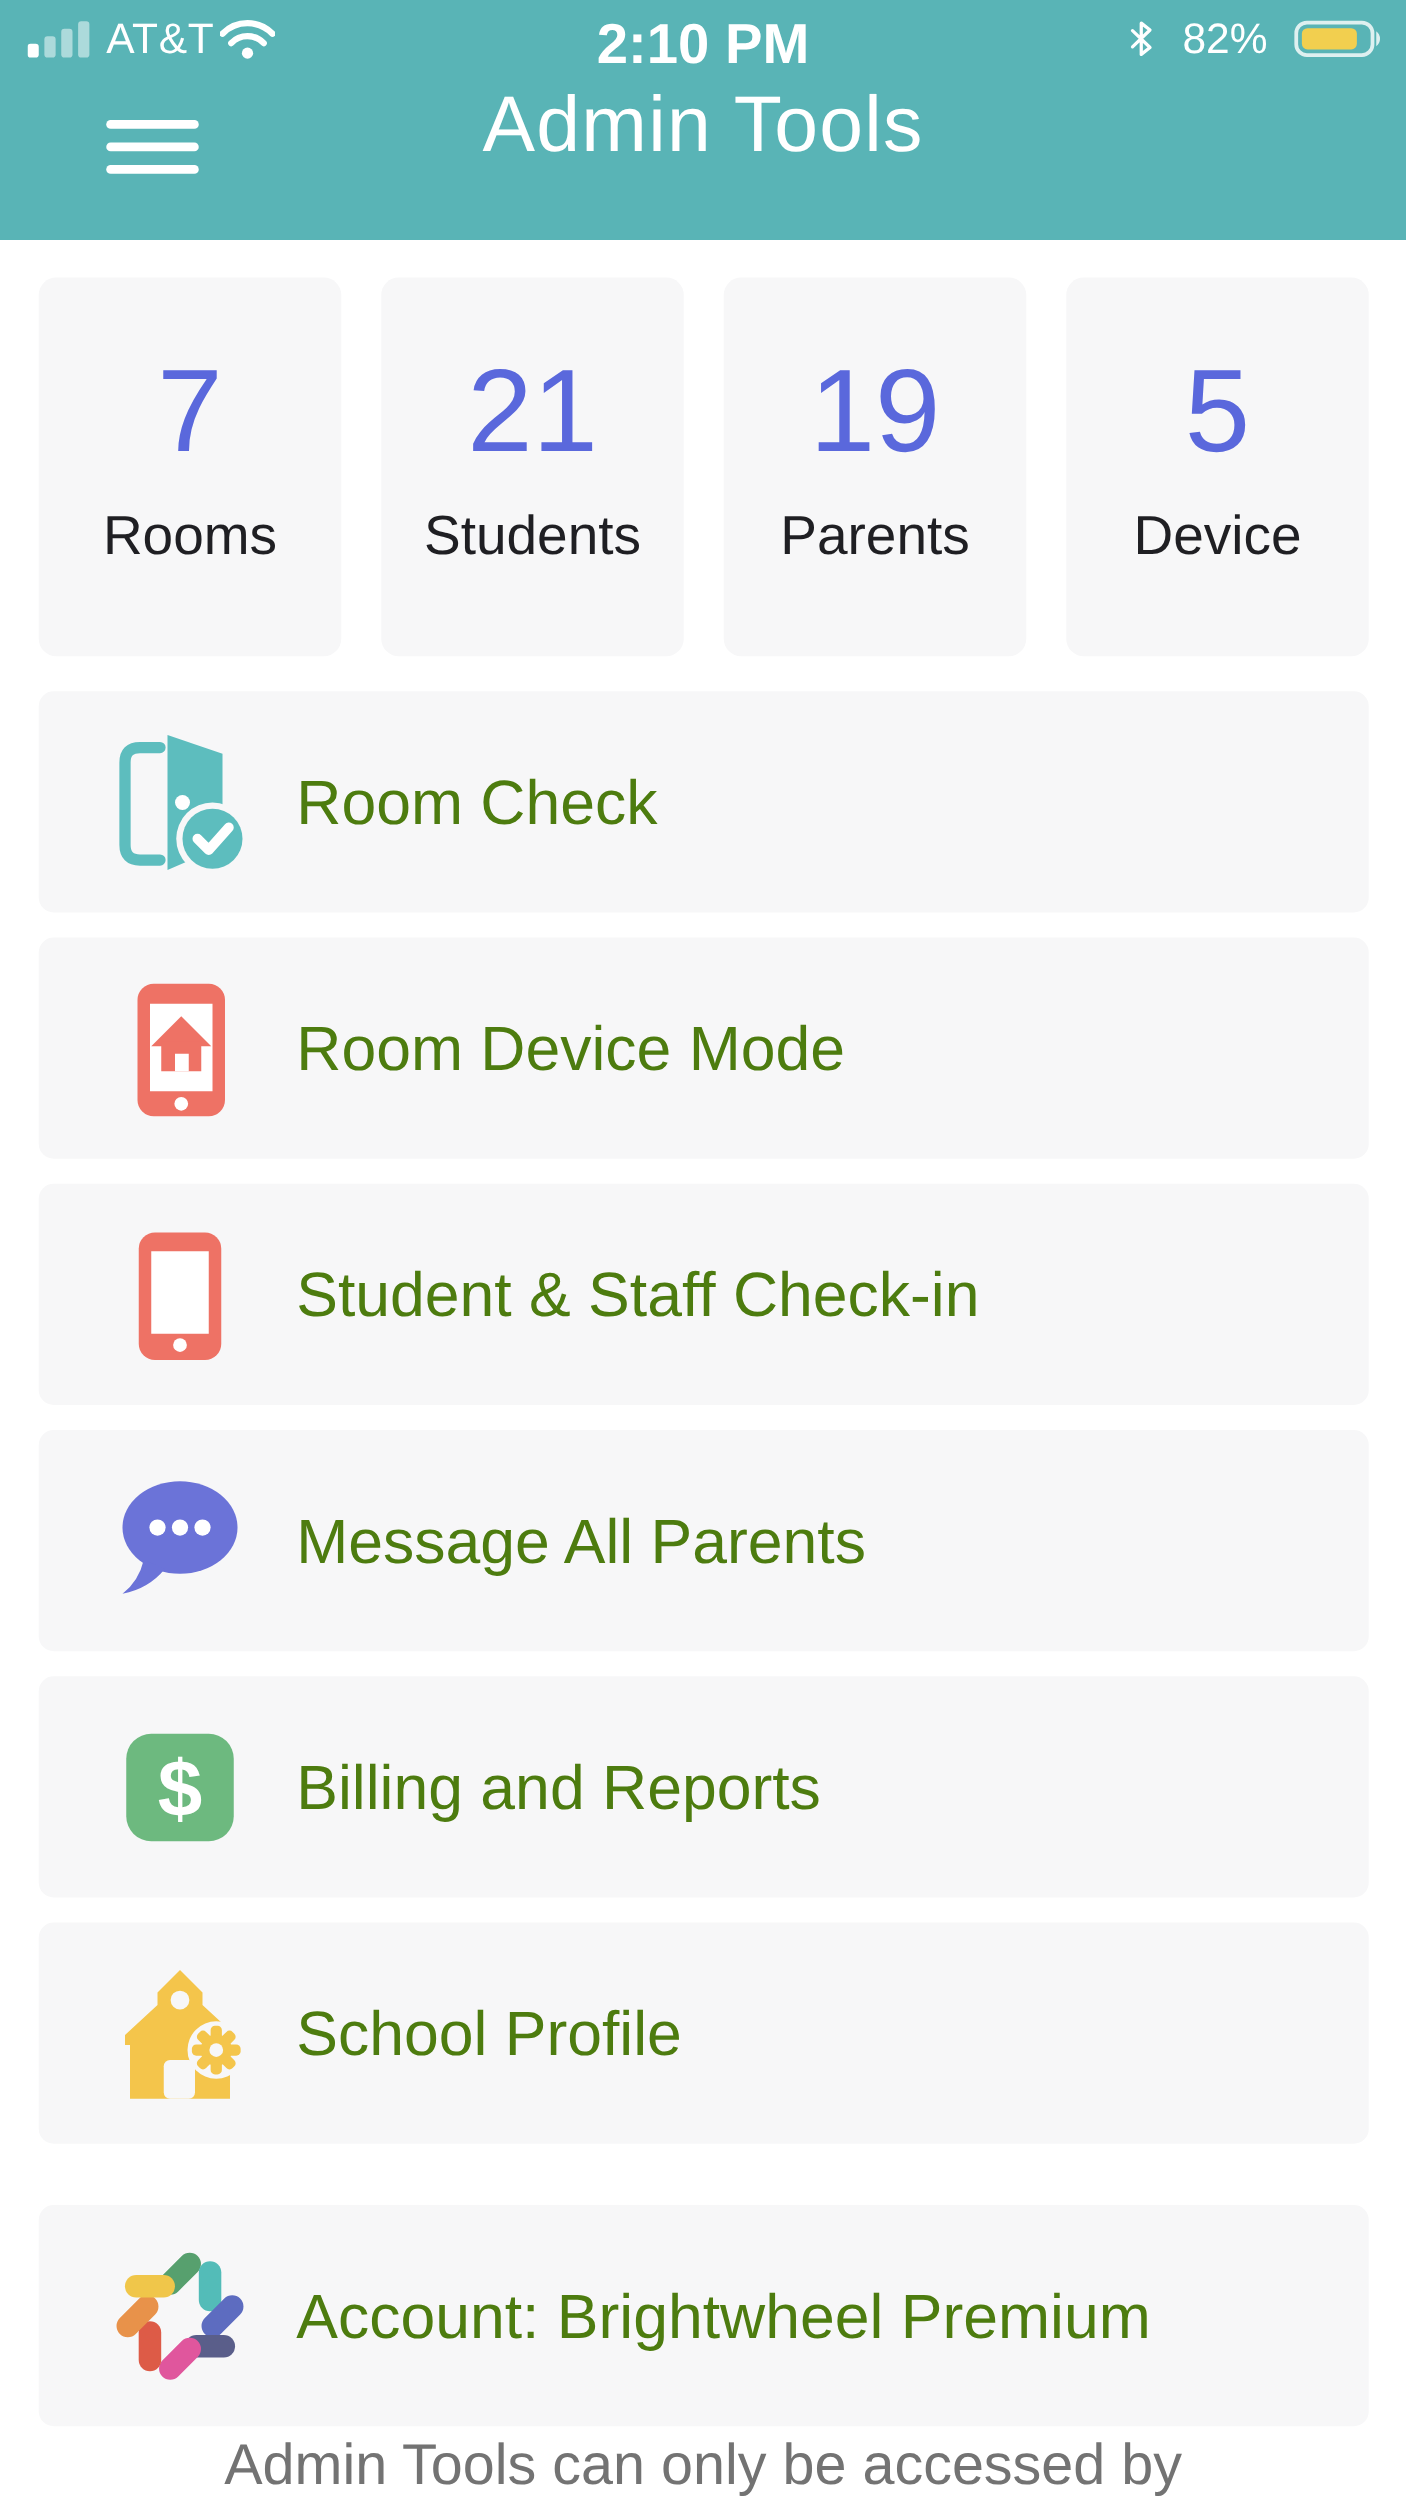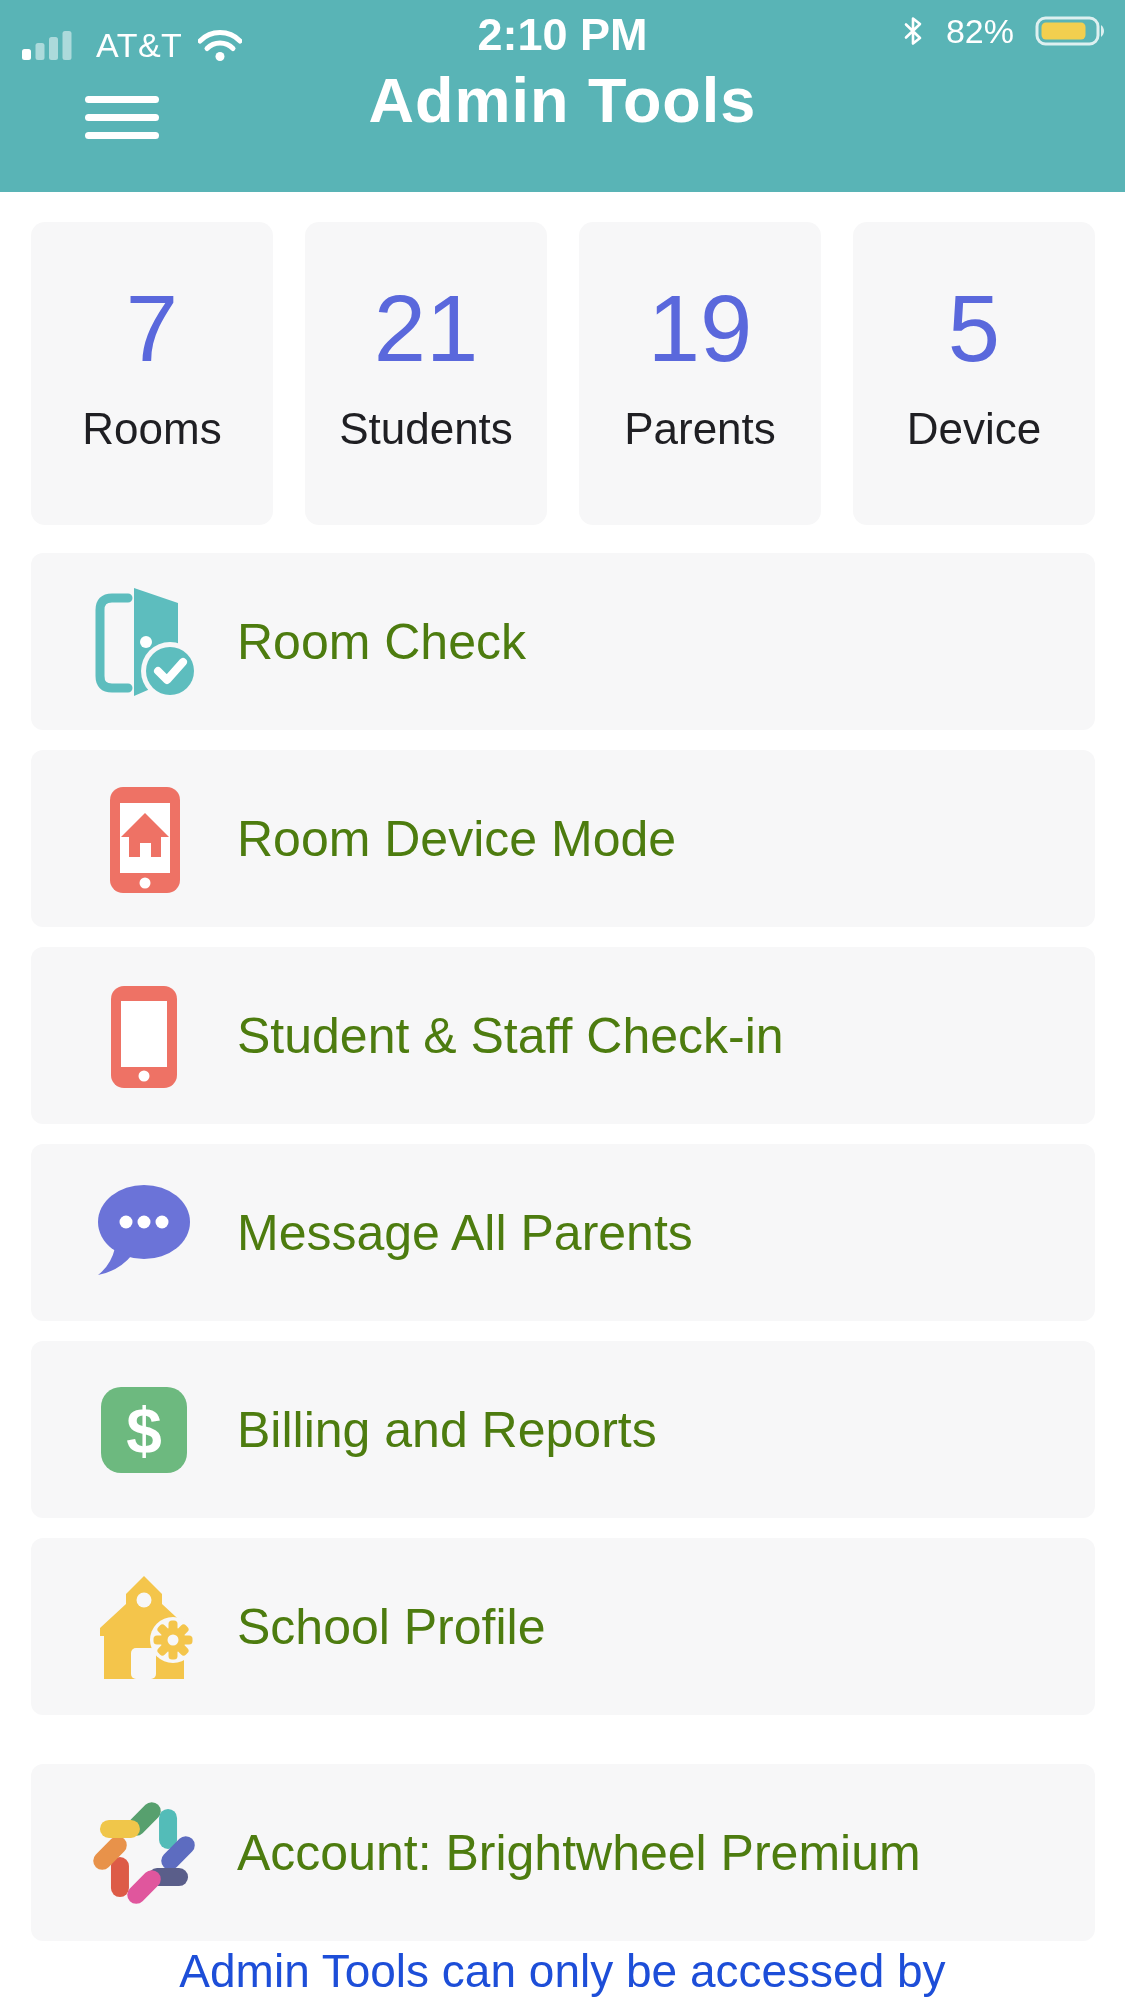--- a/index.html
+++ b/index.html
@@ -3,53 +3,53 @@
 <meta charset="utf-8">
 <style>
   html,body{margin:0;padding:0;background:#ffffff;}
   body{width:1125px;height:2001px;position:relative;overflow:hidden;
        font-family:"Liberation Sans", sans-serif;-webkit-font-smoothing:antialiased;}
   .screen{position:absolute;inset:0;background:#ffffff;}
 
   
   .header{position:absolute;top:0;left:0;width:1125px;height:192px;background:#59b4b6;}
   .status-bar{position:absolute;top:0;left:0;width:1125px;height:60px;}
-  .sb-left{position:absolute;left:22px;top:14px;height:62px;display:flex;align-items:center;gap:16px;}
+  .sb-left{position:absolute;left:22px;top:0;height:62px;display:flex;align-items:center;gap:5px;}
   .sb-carrier{color:#ffffff;font-size:34px;font-weight:400;letter-spacing:.5px;}
   .sb-time{position:absolute;left:0;right:0;top:4px;height:62px;display:flex;align-items:center;justify-content:center;
            color:#ffffff;font-size:45px;font-weight:600;}
   .sb-right{position:absolute;right:16px;top:0;height:62px;display:flex;align-items:center;gap:21px;}
   .sb-batt-pct{color:#ffffff;font-size:34px;font-weight:400;}
 
   .hamburger{position:absolute;left:85px;top:96px;width:76px;height:44px;cursor:pointer;}
   .hamburger span{position:absolute;left:0;width:74px;height:7px;border-radius:4px;background:#ffffff;}
   .hamburger span:nth-child(1){top:0;}
   .hamburger span:nth-child(2){top:18px;}
   .hamburger span:nth-child(3){top:36px;}
   .nav-title{position:absolute;top:64px;left:0;width:1125px;text-align:center;
-             color:#ffffff;font-size:63px;font-weight:700;letter-spacing:1px;}
+             color:#ffffff;font-size:63px;font-weight:400;letter-spacing:1px;}
 
   
   .stat-card{position:absolute;top:222px;width:242px;height:303px;background:#f7f7f8;border-radius:14px;
              display:flex;flex-direction:column;align-items:center;}
   .stat-card .num{margin-top:60px;font-size:94px;line-height:1;font-weight:500;color:#5a68dc;}
   .stat-card .lbl{margin-top:28px;font-size:44px;font-weight:500;color:#1f1f23;}
   #card-0{left:31px;} #card-1{left:305px;} #card-2{left:579px;} #card-3{left:853px;}
 
   
   .menu-row{position:absolute;left:31px;width:1064px;height:177px;background:#f7f7f8;border-radius:12px;
             display:flex;align-items:center;cursor:pointer;}
   .menu-icon{width:118px;height:130px;margin-left:54px;display:flex;align-items:center;justify-content:center;flex:0 0 auto;}
   .menu-label{margin-left:34px;font-size:50px;font-weight:500;color:#4d7c0f;white-space:nowrap;}
   #row-0{top:553px;} #row-1{top:750px;} #row-2{top:947px;} #row-3{top:1144px;}
   #row-4{top:1341px;} #row-5{top:1538px;} #row-6{top:1764px;}
 
   
   .footer-note{position:absolute;top:1944px;left:0;width:1125px;text-align:center;
-               font-size:46px;font-weight:500;color:#1d4ed8;}
+               font-size:46px;font-weight:500;color:#737373;}
 </style>
 </head>
 <body>
 
 <div class="screen">
 
   <div class="header">
 
     <div class="status-bar">
       <div class="sb-left">

